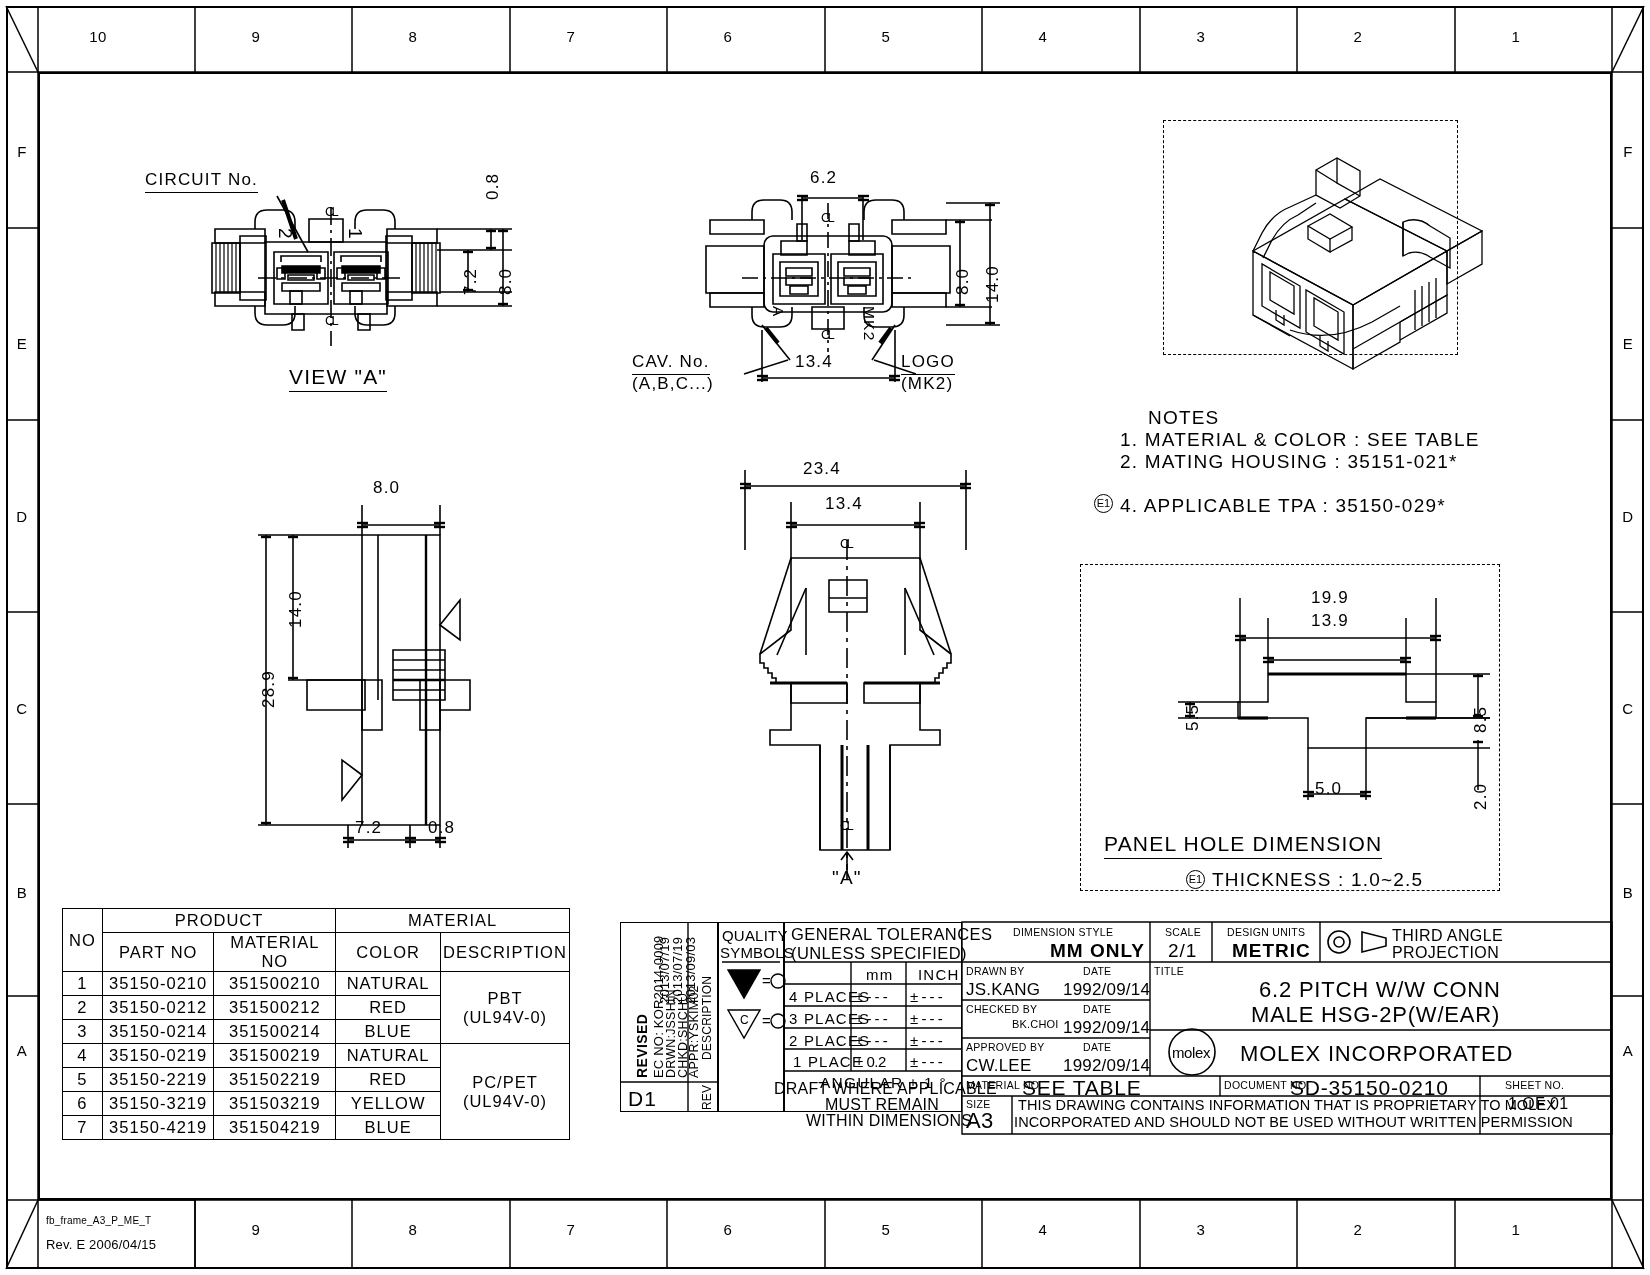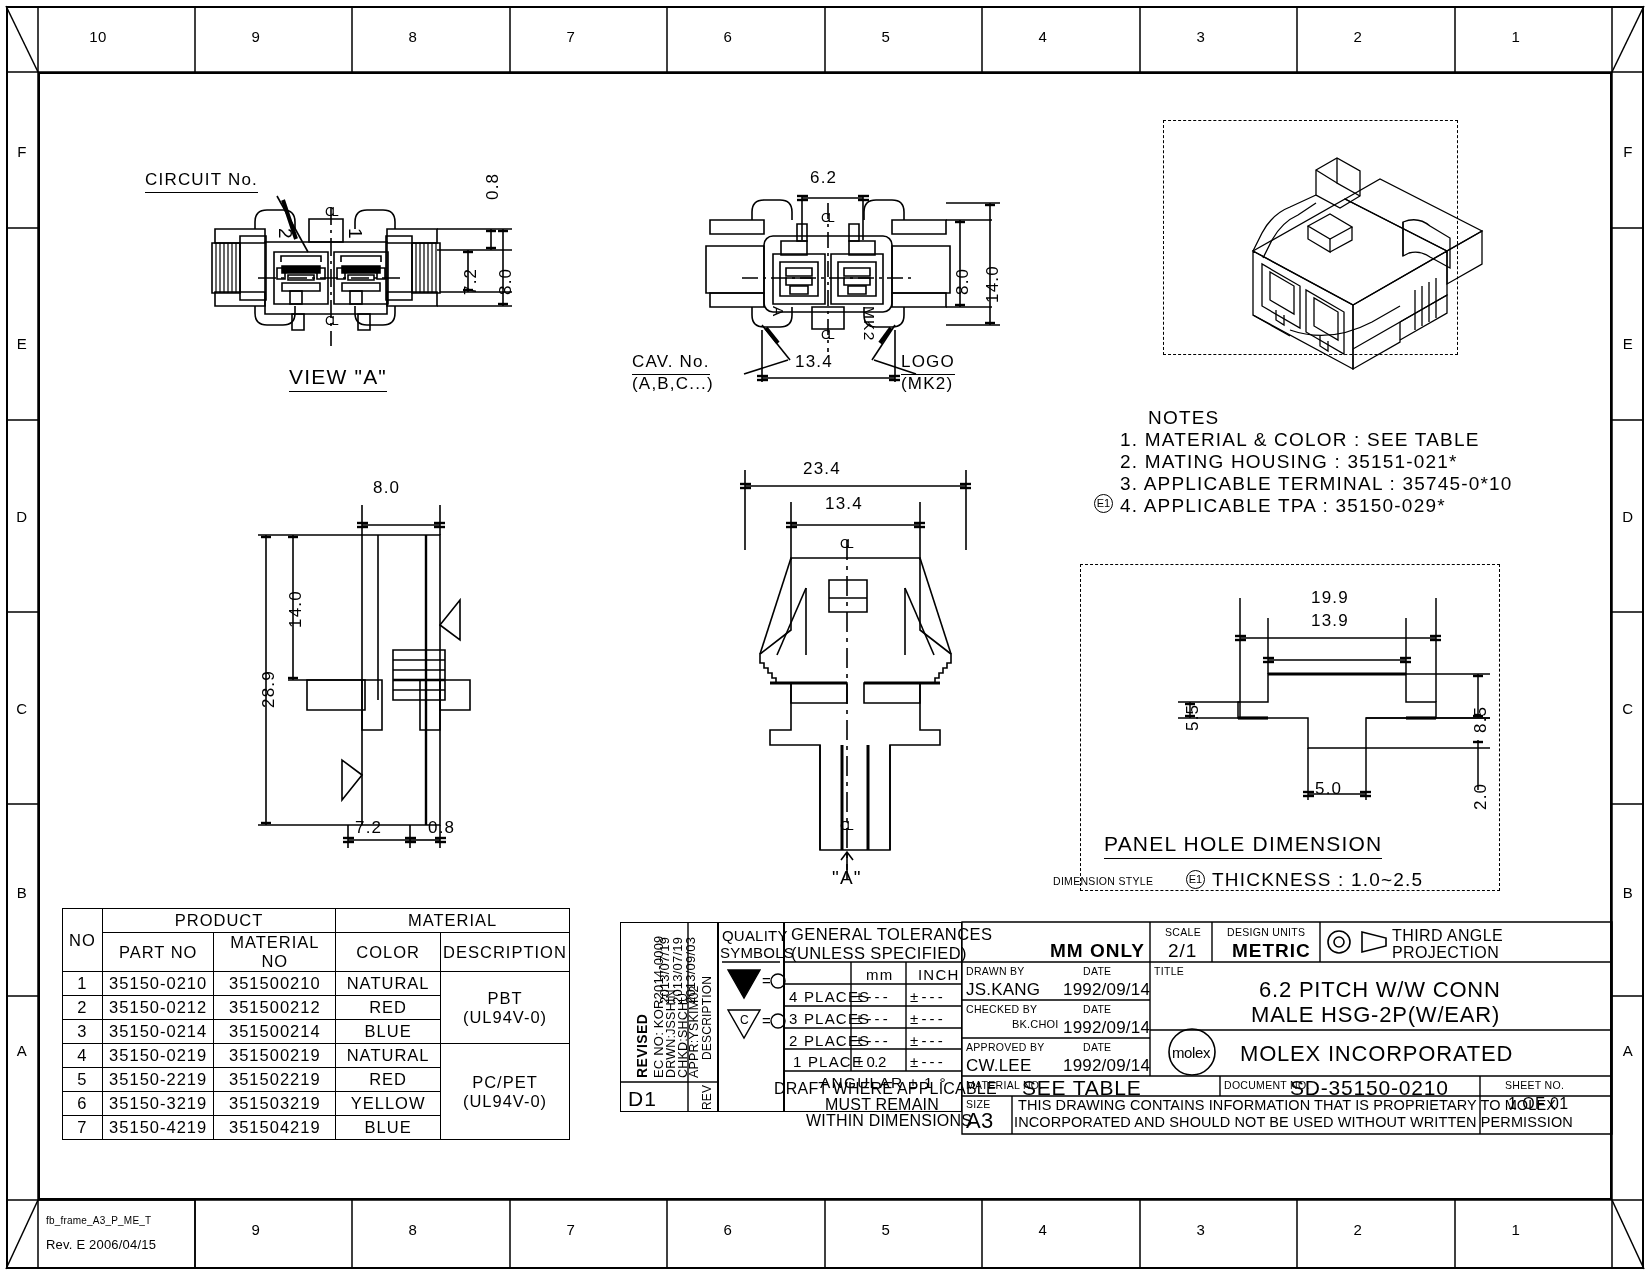--- a/index.html
+++ b/index.html
@@ -329,21 +329,20 @@
   <div class="t t15" style="left:787px;top:306px;transform-origin:0 0;transform:rotate(90deg);">A</div>
   <div class="t t15" style="left:878px;top:306px;transform-origin:0 0;transform:rotate(90deg);">MK2</div>
   <div class="t t17 ul" style="left:632px;top:352px;">CAV. No.</div>
   <div class="t t17" style="left:632px;top:374px;">(A,B,C...)</div>
   <div class="t t17 ul" style="left:901px;top:352px;">LOGO</div>
   <div class="t t17" style="left:901px;top:374px;">(MK2)</div>
 
   <div class="t t19" style="left:1120px;top:407px;margin-left:28px;">NOTES</div>
   <div class="t t19" style="left:1120px;top:429px;">1. MATERIAL &amp; COLOR : SEE TABLE</div>
   <div class="t t19" style="left:1120px;top:451px;">2. MATING HOUSING : 35151-021*</div>
-  <div class="t t19" style="left:1120px;top:473px;">3. APPLICABLE TERMINAL : 35745-0*10</div>
   <div class="t t19" style="left:1120px;top:495px;">4. APPLICABLE TPA : 35150-029*</div>
   <div style="position:absolute;left:1094px;top:494px;width:19px;height:19px;border:1.4px solid #000;border-radius:50%;font-size:11px;text-align:center;line-height:17px;">
     <span>E1</span>
   </div>
 
   <div class="dashbox" style="left:1163px;top:120px;width:295px;height:235px;"></div>
   <svg class="ov">
     <g stroke="#000" stroke-width="1.3" fill="none">
 
       <path d="M1253 251 L1345 199 L1447 251 L1353 305 Z"></path>
@@ -755,21 +754,21 @@
 
       <line x1="1150" y1="1030" x2="1612" y2="1030"></line>
 
       <line x1="962" y1="1096" x2="1612" y2="1096"></line>
       <line x1="1220" y1="1076" x2="1220" y2="1096"></line>
       <line x1="1480" y1="1076" x2="1480" y2="1134"></line>
       <line x1="1012" y1="1096" x2="1012" y2="1134"></line>
     </g>
   </svg>
 
-  <div class="smalllbl" style="left:1013px;top:875px;margin-left:40px;">DIMENSION STYLE</div>
+  <div class="smalllbl" style="left:1013px;top:926px;">DIMENSION STYLE</div>
   <div class="bigval" style="left:1013px;top:940px;font-weight:bold;margin-left:37px;">MM ONLY</div>
   <div class="smalllbl" style="left:1165px;top:926px;">SCALE</div>
   <div class="bigval" style="left:1168px;top:940px;">2/1</div>
   <div class="smalllbl" style="left:1227px;top:926px;">DESIGN UNITS</div>
   <div class="bigval" style="left:1232px;top:940px;font-weight:bold;">METRIC</div>
   <svg class="ov">
     <g stroke="#000" stroke-width="1.6" fill="none">
       <circle cx="1339" cy="942" r="11"></circle>
       <circle cx="1339" cy="942" r="5"></circle>
       <path d="M1362 932 L1386 938 L1386 946 L1362 952 Z"></path>

